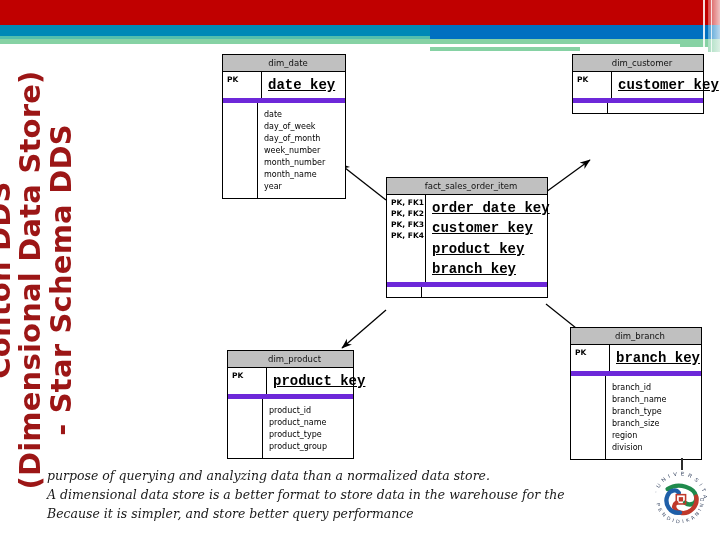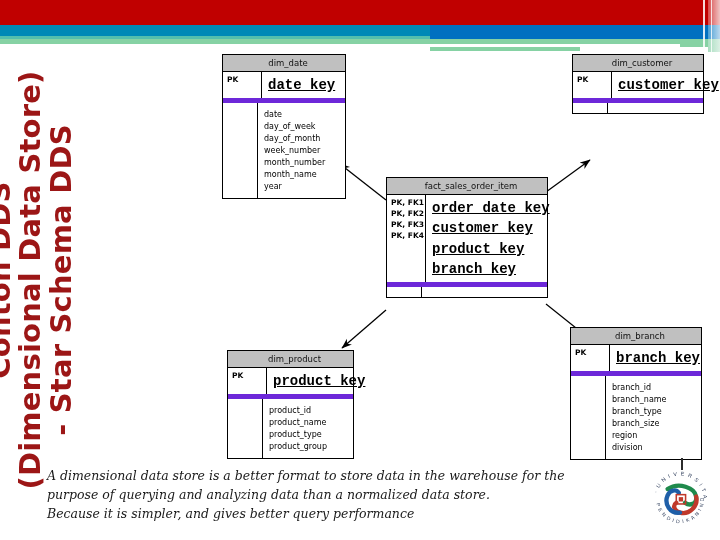--- a/index.html
+++ b/index.html
@@ -234,23 +234,23 @@
           <div>branch_type</div>
           <div>branch_size</div>
           <div>region</div>
           <div>division</div>
         </div>
       </div>
     </div>
   </div>
 
   <div id="caption">
+    <div>purpose of querying and analyzing data than a normalized data store.</div>
     <div>A dimensional data store is a better format to store data in the warehouse for the</div>
-    <div>purpose of querying and analyzing data than a normalized data store.</div>
-    <div>Because it is simpler, and gives better query performance</div>
+    <div>Because it is simpler, and store better query performance</div>
   </div>
 
   <div id="logo">
     <div class="stem"></div>
     <svg class="ring" viewBox="0 0 100 100">
       <defs>
         <path id="arcTop" d="M 12,50 A 38,38 0 0 1 88,50"></path>
         <path id="arcBot" d="M 11,50 A 39,39 0 0 0 89,50"></path>
       </defs>
       <text font-size="8.5" fill="#2b3a58" letter-spacing="1.6" font-family="'Liberation Sans',sans-serif">

